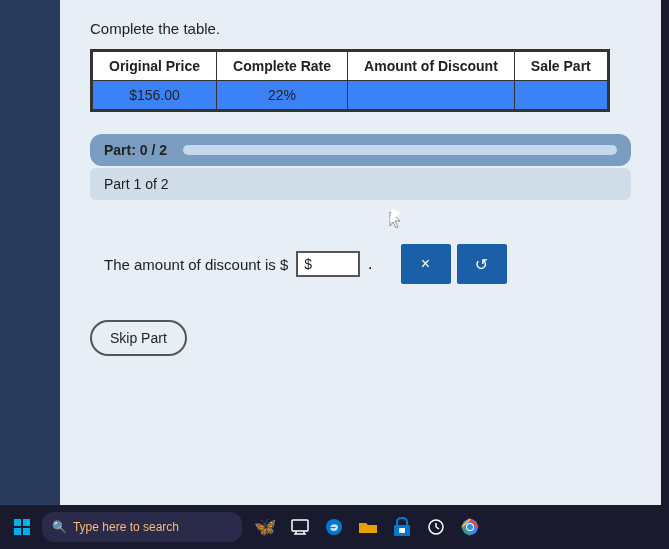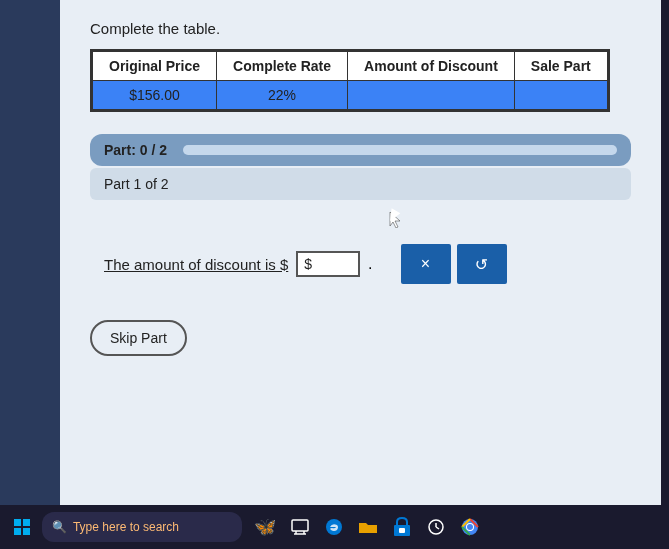--- a/index.html
+++ b/index.html
@@ -106,21 +106,20 @@
       margin-bottom: 20px;
     }
 
     .question-text {
       font-size: 15px;
       color: #222;
       display: flex;
       align-items: center;
       gap: 6px;
       flex-wrap: wrap;
-      text-decoration: underline;
     }
 
     .dollar-input-wrapper {
       display: inline-flex;
       align-items: center;
       border: 2px solid #555;
       background: #fff;
       padding: 2px 6px;
     }
 

